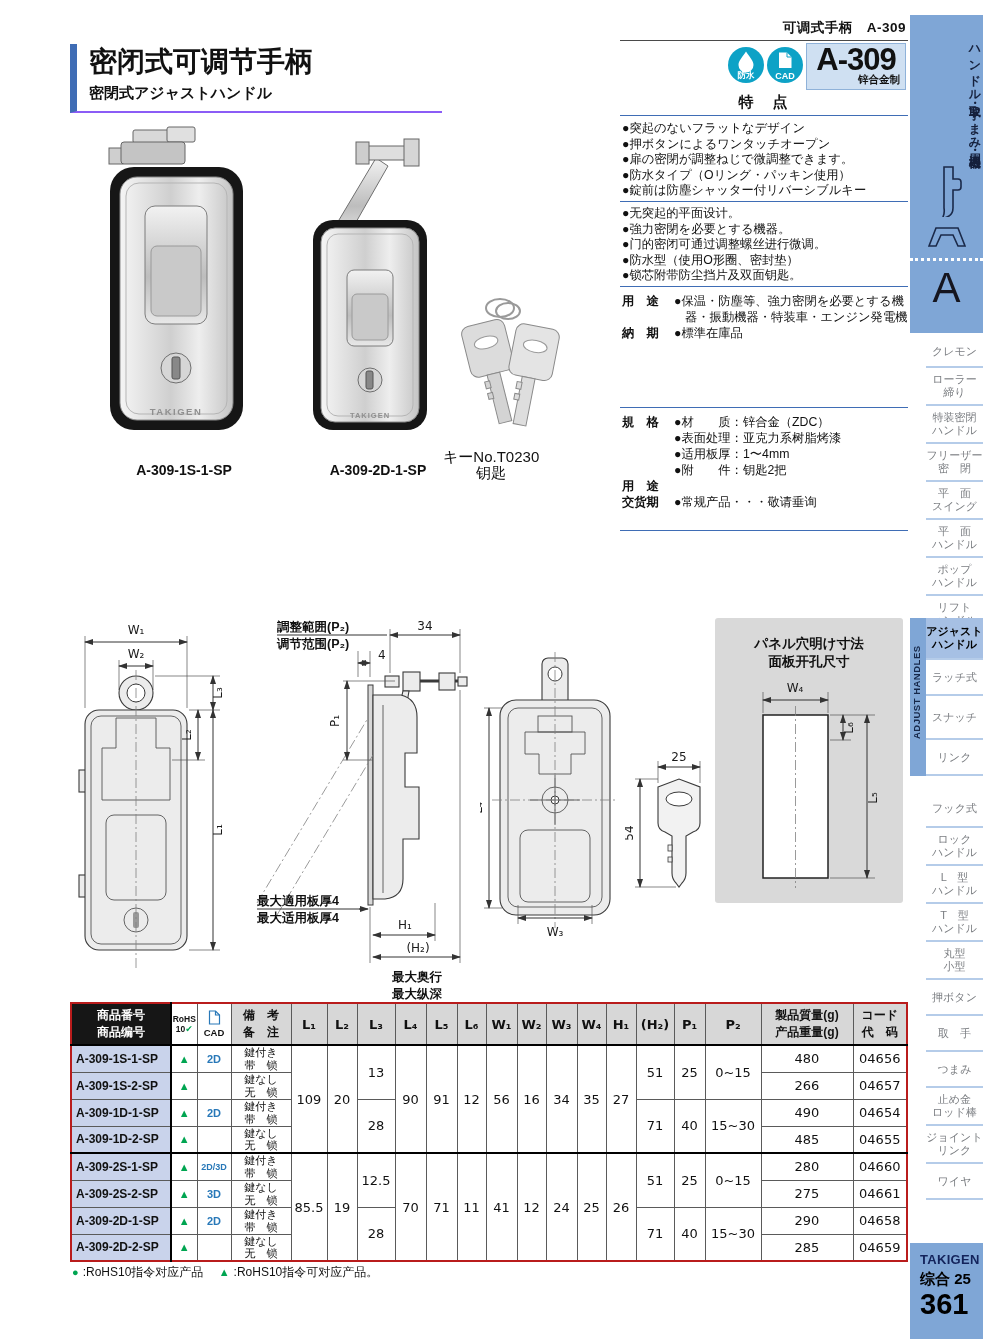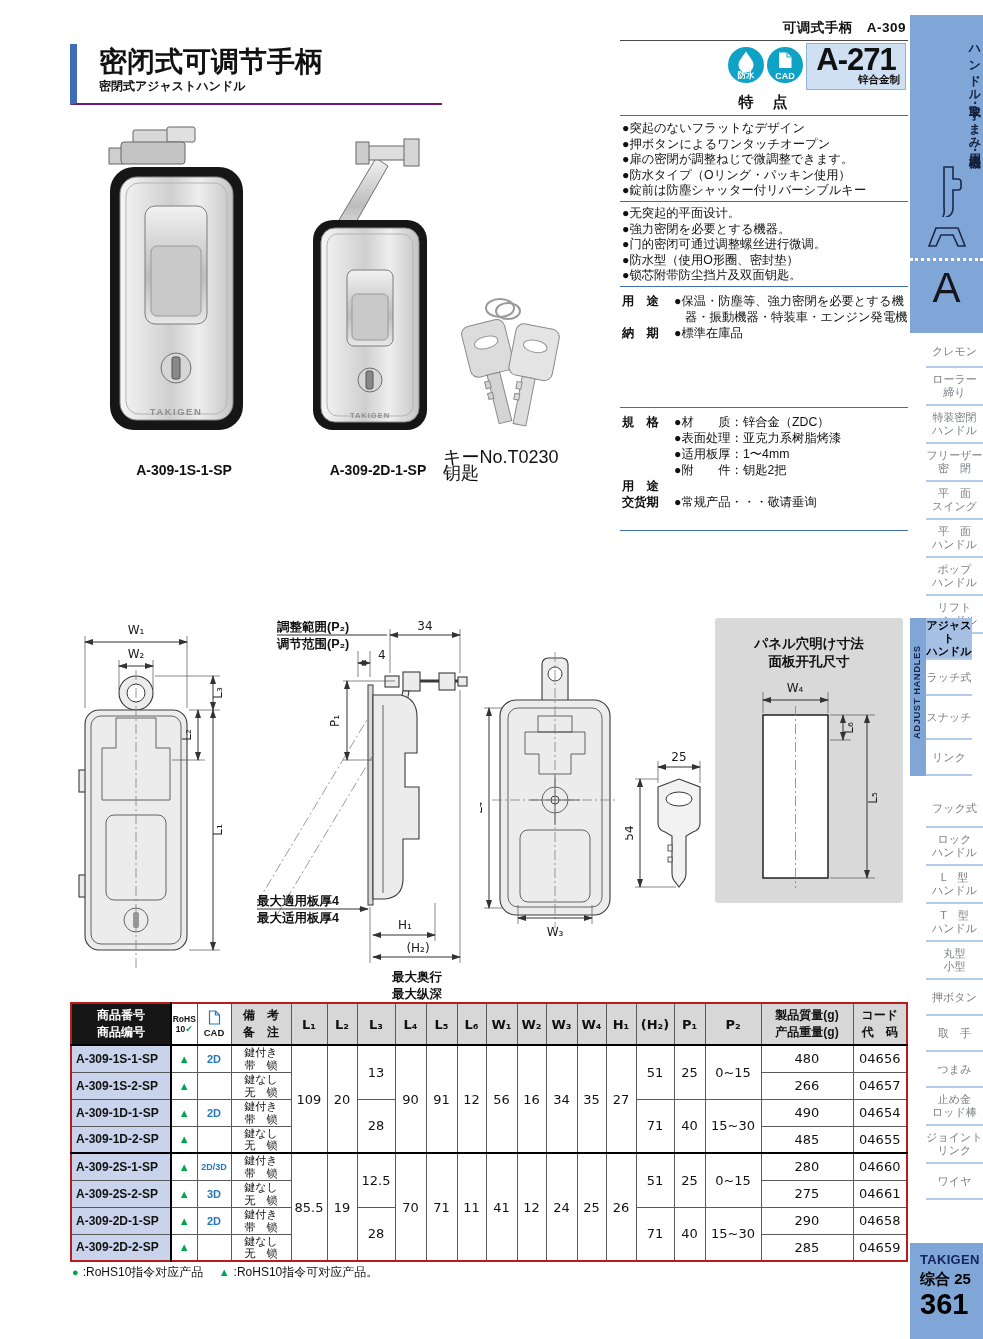--- a/index.html
+++ b/index.html
@@ -3,24 +3,24 @@
 <meta charset="utf-8">
 <style>
   html,body{margin:0;padding:0;background:#fff;}
   .page{position:relative;width:983px;height:1339px;background:#fff;overflow:hidden;
         font-family:"Liberation Sans","DejaVu Sans",sans-serif;color:#111;}
   .abs{position:absolute;}
 
   
   .page-ref{position:absolute;top:19px;right:77px;font-size:13.5px;font-weight:bold;letter-spacing:.5px;}
   .header-rule{position:absolute;left:620px;top:40px;width:288px;height:1px;background:#4a4a4a;}
-  .title-block{position:absolute;left:70px;top:44px;width:372px;padding:2px 0 8px 22px;
-               border-left:7px solid #3f6db5;border-bottom:2px solid #701a75;box-sizing:border-box;}
+  .title-block{position:absolute;left:70px;top:44px;width:372px;padding:2px 0 8px 12px;
+               border-left:7px solid #3f6db5;border-bottom:2px solid #8b5cf6;box-sizing:border-box;}
   .title-zh{font-size:28px;font-weight:bold;line-height:1.15;}
-  .title-ja{font-size:12px;font-weight:bold;margin-top:0;}
+  .title-ja{font-size:15px;font-weight:bold;margin-top:6px;}
 
   
   .badge{position:absolute;top:46px;}
   .bt{font:bold 8.5px "Liberation Sans",sans-serif;fill:#fff;text-anchor:middle;}
   .model-badge{position:absolute;left:806px;top:43px;width:100px;height:47px;background:#cfe0f2;
                border:1px solid #8fb2d9;box-sizing:border-box;padding:0 5px;}
   .model-no{font-size:31px;font-weight:800;letter-spacing:-1px;line-height:32px;text-align:center;}
   .model-mat{font-size:10.5px;font-weight:bold;text-align:right;margin-top:-3px;}
 
   
@@ -30,21 +30,21 @@
   .feat-list{position:absolute;left:622px;width:286px;font-size:12.3px;line-height:15.6px;}
   .feat-line{white-space:nowrap;}
   .spec-group{position:absolute;left:622px;width:286px;font-size:12.3px;line-height:16px;}
   .spec-row{display:flex;}
   .spec-label{width:52px;font-weight:bold;flex:none;}
   .spec-lines{flex:1;}
   .spec-line{padding-left:11px;text-indent:-11px;}
 
   
   .photo-label{position:absolute;font-size:14px;font-weight:bold;text-align:center;width:160px;}
-  .key-label{position:absolute;left:443px;top:449px;font-size:18px;line-height:16px;white-space:pre-line;}
+  .key-label{position:absolute;left:443px;top:449px;font-size:15px;line-height:16px;white-space:pre-line;text-align:center;}
 
   
   .dt{font:12px "DejaVu Sans",sans-serif;fill:#1a1a1a;}
   .djt{font:600 12.5px "Liberation Sans",sans-serif;fill:#111;}
   .pnl-title{font:bold 13.5px "Liberation Sans",sans-serif;fill:#111;text-anchor:middle;}
   .dim{stroke:#333;stroke-width:1;fill:none;}
   .ext{stroke:#555;stroke-width:.7;fill:none;}
   .cl{stroke:#808080;stroke-width:.8;fill:none;stroke-dasharray:10 3 2 3;}
   .otl{stroke:#3a3a3a;stroke-width:1.1;fill:#ececec;}
   .otl2{stroke:#555;stroke-width:.9;fill:none;}
@@ -86,21 +86,21 @@
                font-weight:500;color:#15151f;line-height:1;}
   .cat-list{position:absolute;left:926px;top:336px;width:57px;}
   .cat{font-size:11px;line-height:13px;color:#7b7e82;text-align:center;white-space:pre-line;
        border-bottom:2px solid #b5cce9;display:flex;align-items:center;justify-content:center;}
   .cat.c1{height:30px;} .cat.c2{height:36px;}
   .adj-group{position:absolute;left:910px;top:618px;width:73px;}
   .adj-strip{position:absolute;left:0;top:0;width:16px;height:100%;background:#7fa6d6;}
   .adj-strip-label{position:absolute;left:1px;bottom:4px;writing-mode:vertical-rl;transform:rotate(180deg);
                    font-size:9.5px;font-weight:bold;color:#16284a;letter-spacing:.5px;height:160px;text-align:center;}
   .adj-items{margin-left:16px;}
-  .adj-items .cat{width:46px;box-sizing:border-box;}
+  .adj-items .cat{width:57px;box-sizing:border-box;}
   .cat.hl{background:#a6c0e4;color:#000;font-weight:bold;height:42px;}
   .side-foot{position:absolute;left:910px;top:1243px;width:73px;height:96px;background:#7fa6d6;
              box-sizing:border-box;padding:9px 0 0 10px;}
   .sf-brand{font-size:13px;font-weight:800;color:#13235b;letter-spacing:.3px;}
   .sf-cat{font-size:15px;font-weight:bold;color:#000;margin-top:3px;}
   .sf-page{font-size:29px;font-weight:800;color:#000;margin-top:1px;line-height:1;}
 </style>
 </head>
 <body>
 
@@ -119,21 +119,21 @@
     <path d="M19,5.5 C15.5,11 11.5,14.5 11.5,19 a7.5,7.5 0 0 0 15,0 C26.5,14.5 22.5,11 19,5.5 Z" fill="#fff"></path>
     <text class="bt" x="19" y="32">防水</text>
   </svg>
   <svg class="badge" style="left:766px;" width="38" height="38">
     <circle cx="19" cy="19" r="18" fill="#0da2c6"></circle>
     <path d="M13,6.5 h8 l4.5,4.5 v11 h-12.5 Z" fill="#fff"></path>
     <path d="M21,6.5 v4.5 h4.5" fill="none" stroke="#0da2c6" stroke-width="1"></path>
     <text class="bt" x="19" y="32.5" style="font-size:9px">CAD</text>
   </svg>
   <div class="model-badge">
-    <div class="model-no">A-271</div>
+    <div class="model-no">A-309</div>
     <div class="model-mat">锌合金制</div>
   </div>
 
   <div class="feat-head">特　点</div>
   <div class="rule-blue" style="top:115px"></div>
   <div class="feat-list" style="top:121px">
     <div class="feat-line">●突起のないフラットなデザイン</div>
     <div class="feat-line">●押ボタンによるワンタッチオープン</div>
     <div class="feat-line">●扉の密閉が調整ねじで微調整できます。</div>
     <div class="feat-line">●防水タイプ（Oリング・パッキン使用）</div>

